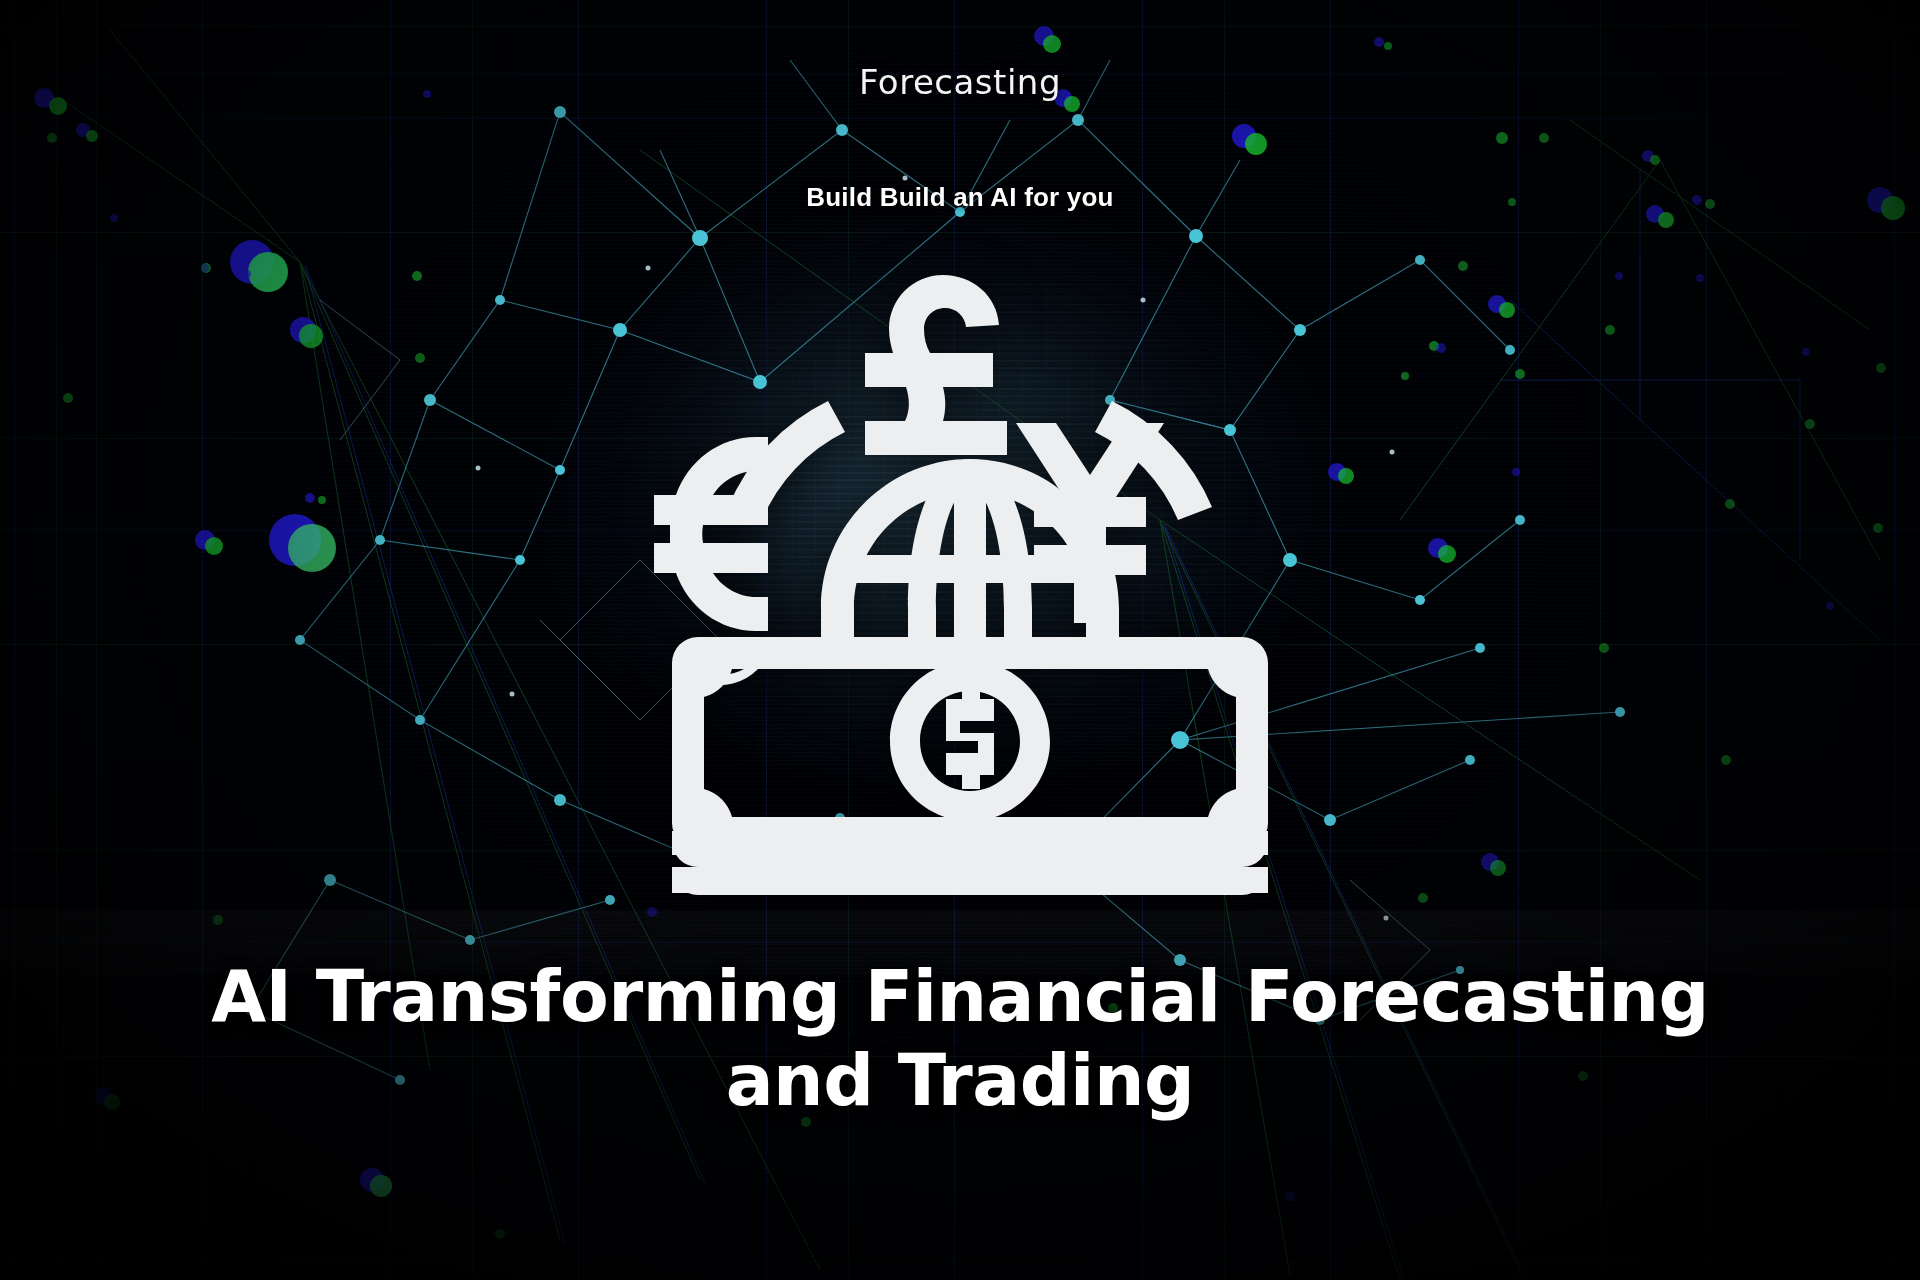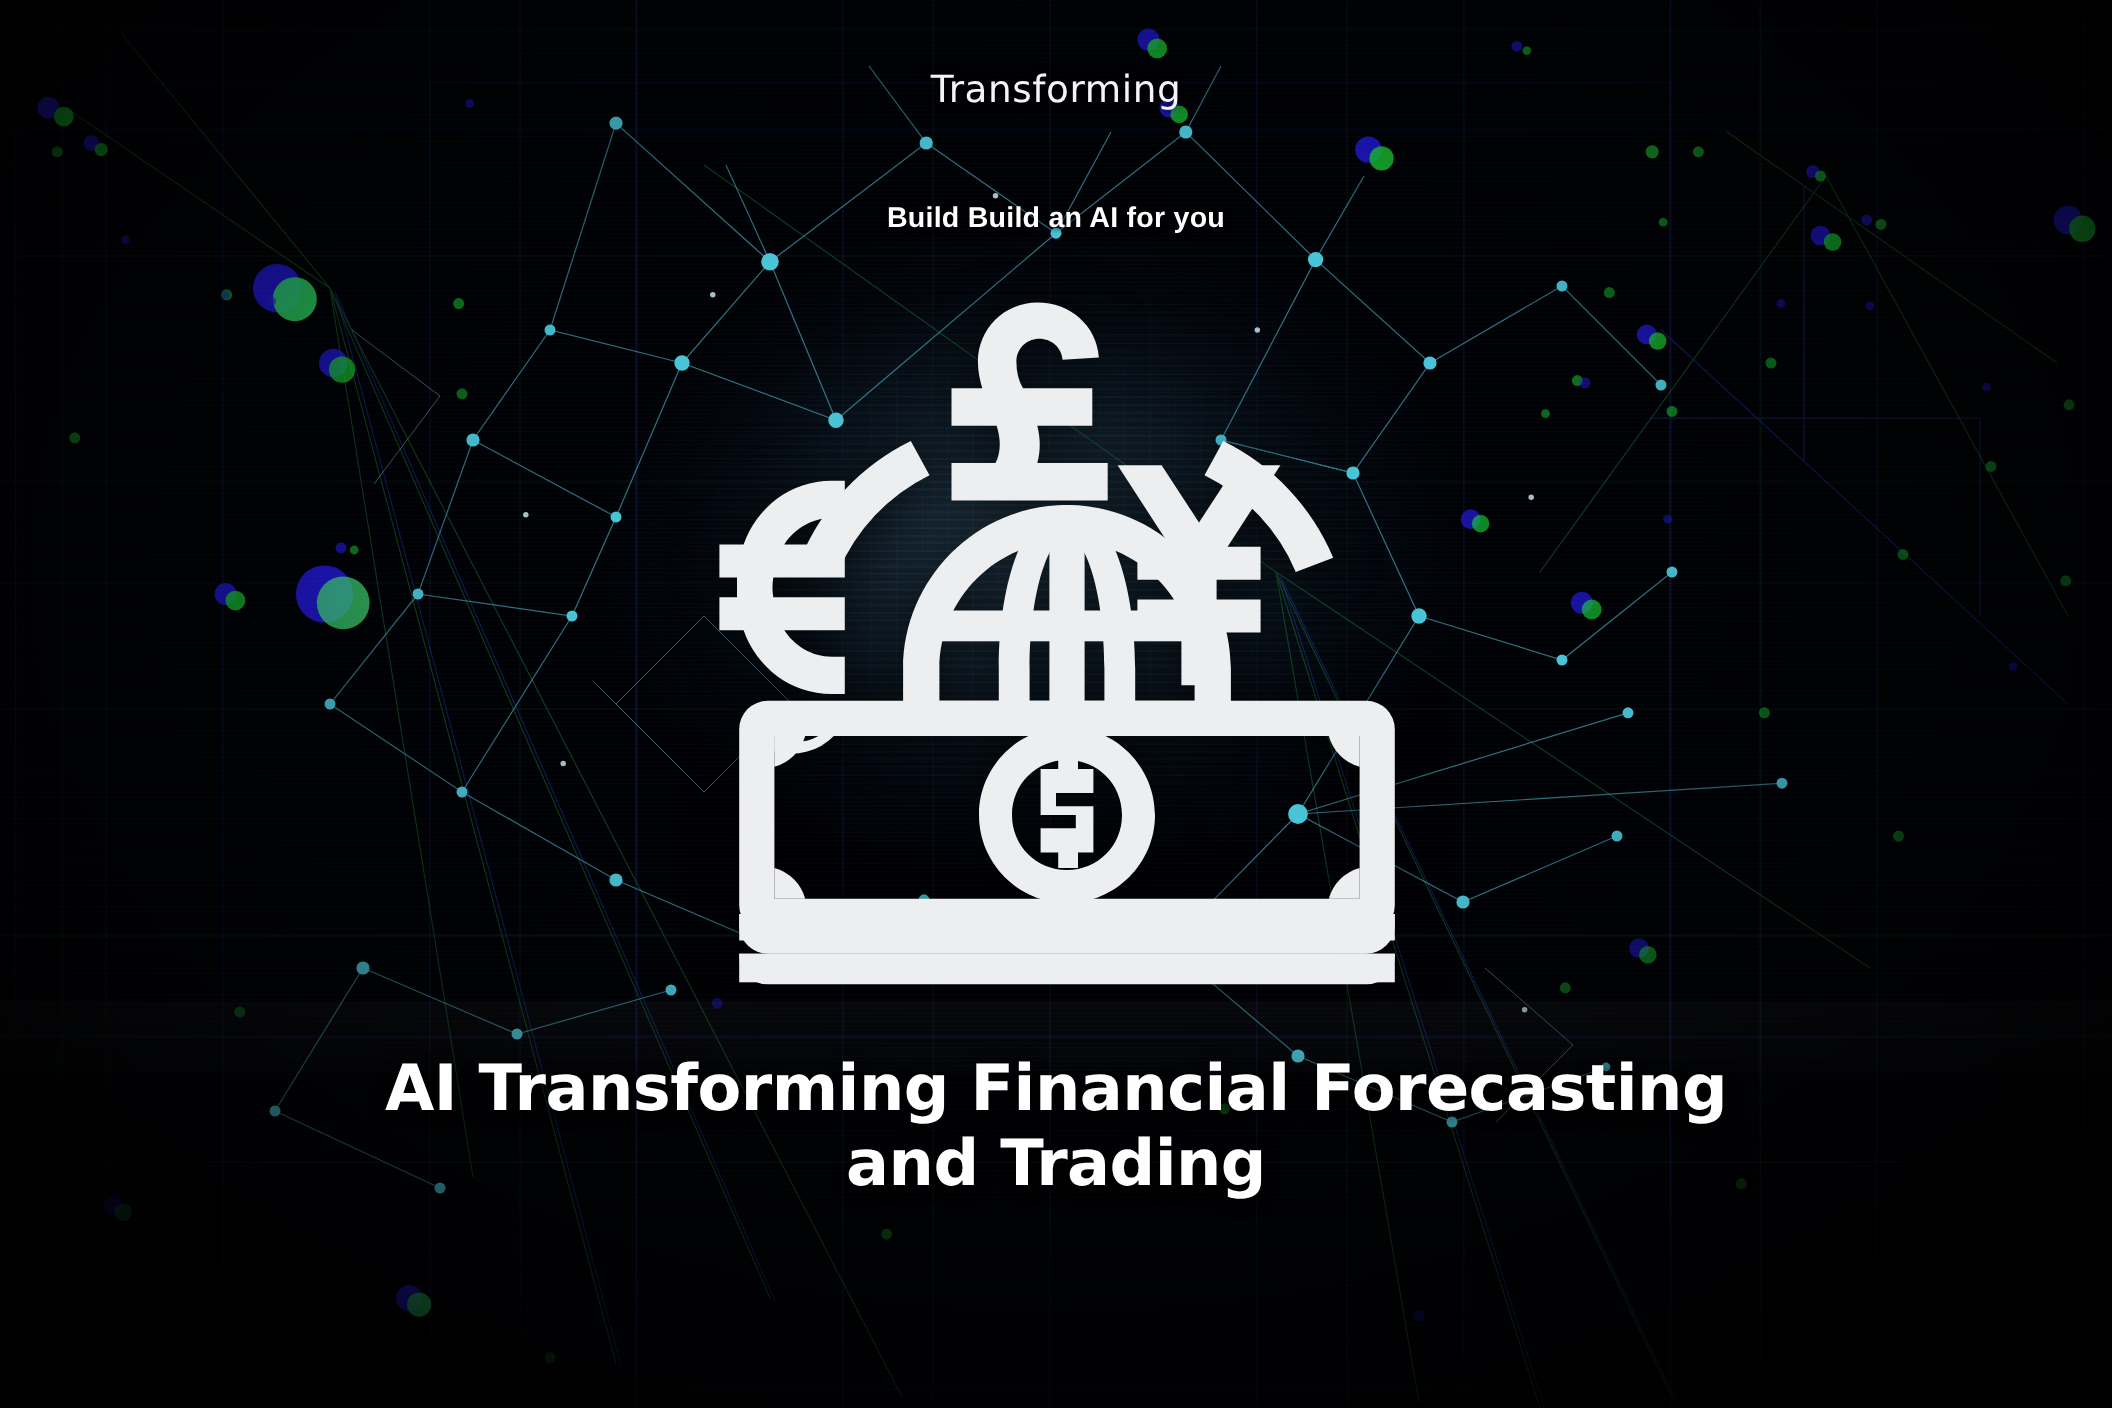--- a/index.html
+++ b/index.html
@@ -93,21 +93,21 @@
     width:660px; height:640px;
     z-index:6;
     filter: drop-shadow(0 0 22px rgba(0,0,0,.55));
   }
 
   
   #headline {
     position:absolute; left:120px; right:120px; top:955px;
     text-align:center;
     color:#ffffff;
-    font-size:58px;
+    font-size:71px;
     line-height:1.18;
     font-weight:bold;
     letter-spacing:-0.5px;
     font-family:"DejaVu Sans", sans-serif;
     text-shadow:0 2px 14px rgba(0,0,0,.85);
     z-index:7;
   }
   #headline .l2 { display:block; }
 </style>
 </head>
@@ -348,21 +348,21 @@
         <circle cx="1249" cy="676" r="2.5"></circle>
       <circle cx="512" cy="694" r="2.5"></circle>
         <circle cx="1386" cy="918" r="2.5"></circle>
     </g>
   </svg>
 
   <div class="bg-layer" id="bg-scan"></div>
   <div class="bg-layer" id="bg-band"></div>
   <div class="bg-layer" id="bg-vignette"></div>
 
-  <div id="brand">Transforming</div>
+  <div id="brand">Forecasting</div>
   <div id="tagline">Build Build an AI for you</div>
 
   <svg id="money-icon" viewBox="0 0 660 640">
     <g fill="#eceef0">
 
       <g>
         <path d="M303,20 c-30,0 -54,24 -54,54 c0,9 2,17 4,24 l-28,0 l0,34 l41,0 c4,12 4,24 -1,34 l-40,0 l0,34 l142,0 l0,-34 l-64,0 c3,-11 3,-22 0,-34 l50,0 l0,-34 l-63,0 c-4,-7 -6,-15 -6,-24 c0,-12 9,-21 21,-21 c11,0 20,8 21,19 l33,-2 c-2,-29 -26,-50 -56,-50 z"></path>
       </g>
 
       <g>

